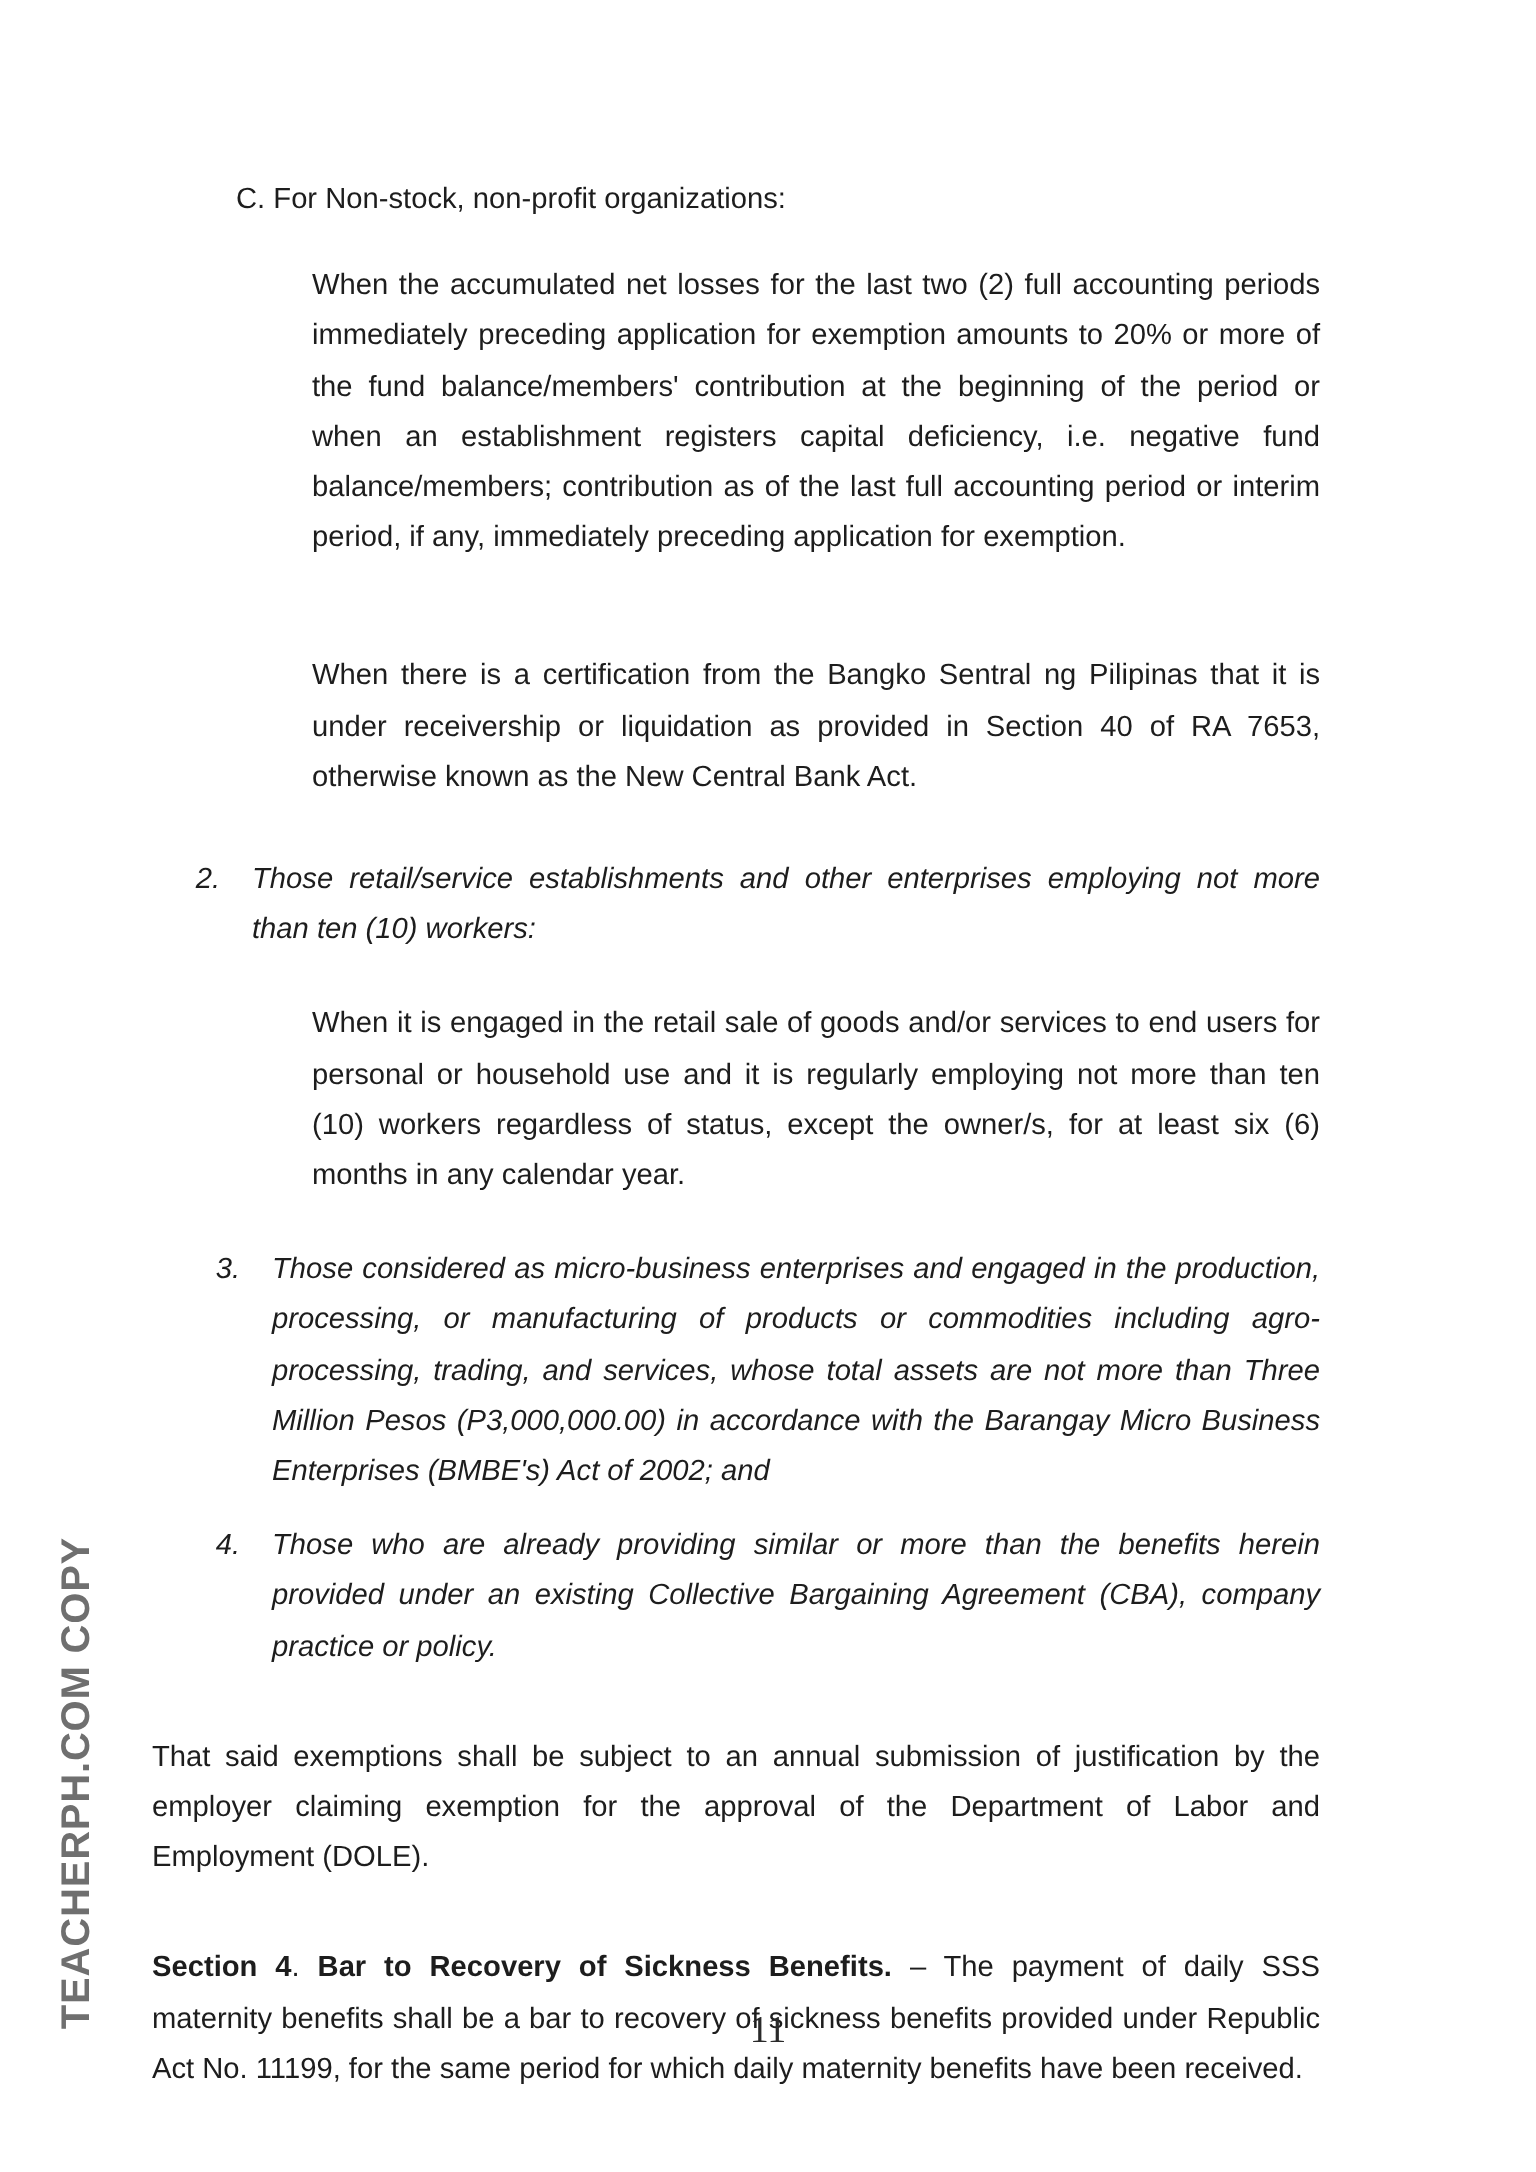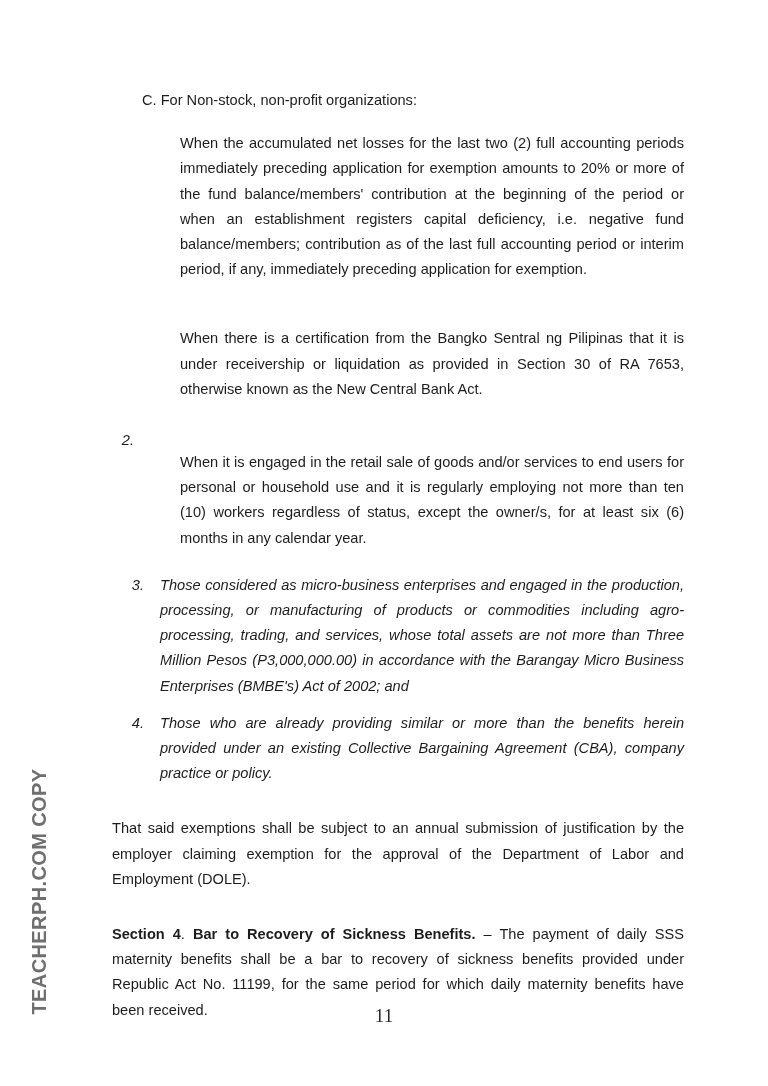--- a/index.html
+++ b/index.html
@@ -33,21 +33,21 @@
     letter-spacing: 0.4px;
     color: #6f6f6f;
     white-space: nowrap;
     text-align: center;
     user-select: none;
   }
 
   
   .content {
     position: absolute;
-    left: 100px;
+    left: 76px;
     top: 88px;
     width: 584px;
   }
 
   .para {
     font-size: 14.6px;
     line-height: 25.2px;
     text-align: justify;
     text-justify: inter-word;
     margin: 0;
@@ -76,21 +76,21 @@
     left: 0;
     top: 0;
     width: 26px;
     text-align: right;
     font-style: italic;
   }
   .numitem.level-a { margin-left: 8px; }
   .numitem.level-b { margin-left: 18px; }
 
   
-  .flush { margin-left: 12px; }
+  .flush { margin-left: 0; }
 
   .sp-18 { height: 18px; }
   .sp-12 { height: 12px; }
   .sp-22 { height: 22px; }
   .sp-26 { height: 26px; }
   .sp-30 { height: 30px; }
 
   .b { font-weight: bold; }
   .bi { font-weight: bold; }
 
@@ -126,26 +126,27 @@
 
     <div class="sp-18"></div>
 
     <p class="para indent-block">When the accumulated net losses for the last two (2) full accounting periods immediately preceding application for exemption amounts to 20% or more of the fund balance/members' contribution at the beginning of the period or when an establishment registers capital deficiency, i.e. negative fund balance/members; contribution as of the last full accounting period or interim period, if any, immediately preceding application for exemption.</p>
 
     <div class="sp-26"></div>
 
 
     <div class="sp-18"></div>
 
-    <p class="para indent-block">When there is a certification from the Bangko Sentral ng Pilipinas that it is under receivership or liquidation as provided in Section 30 of RA 7653, otherwise known as the New Central Bank Act.</p>
+    <p class="para indent-block">When there is a certification from the Bangko Sentral ng Pilipinas that it is under receivership or liquidation as provided in Section 40 of RA 7653, otherwise known as the New Central Bank Act.</p>
 
     <div class="sp-26"></div>
 
     <div class="para numitem level-a">
       <span class="num">2.</span>
+      <span>Those retail/service establishments and other enterprises employing not more than ten (10) workers:</span>
     </div>
 
     <div class="sp-22"></div>
 
     <p class="para indent-block">When it is engaged in the retail sale of goods and/or services to end users for personal or household use and it is regularly employing not more than ten (10) workers regardless of status, except the owner/s, for at least six (6) months in any calendar year.</p>
 
     <div class="sp-22"></div>
 
     <div class="para numitem level-b">
       <span class="num">3.</span>

